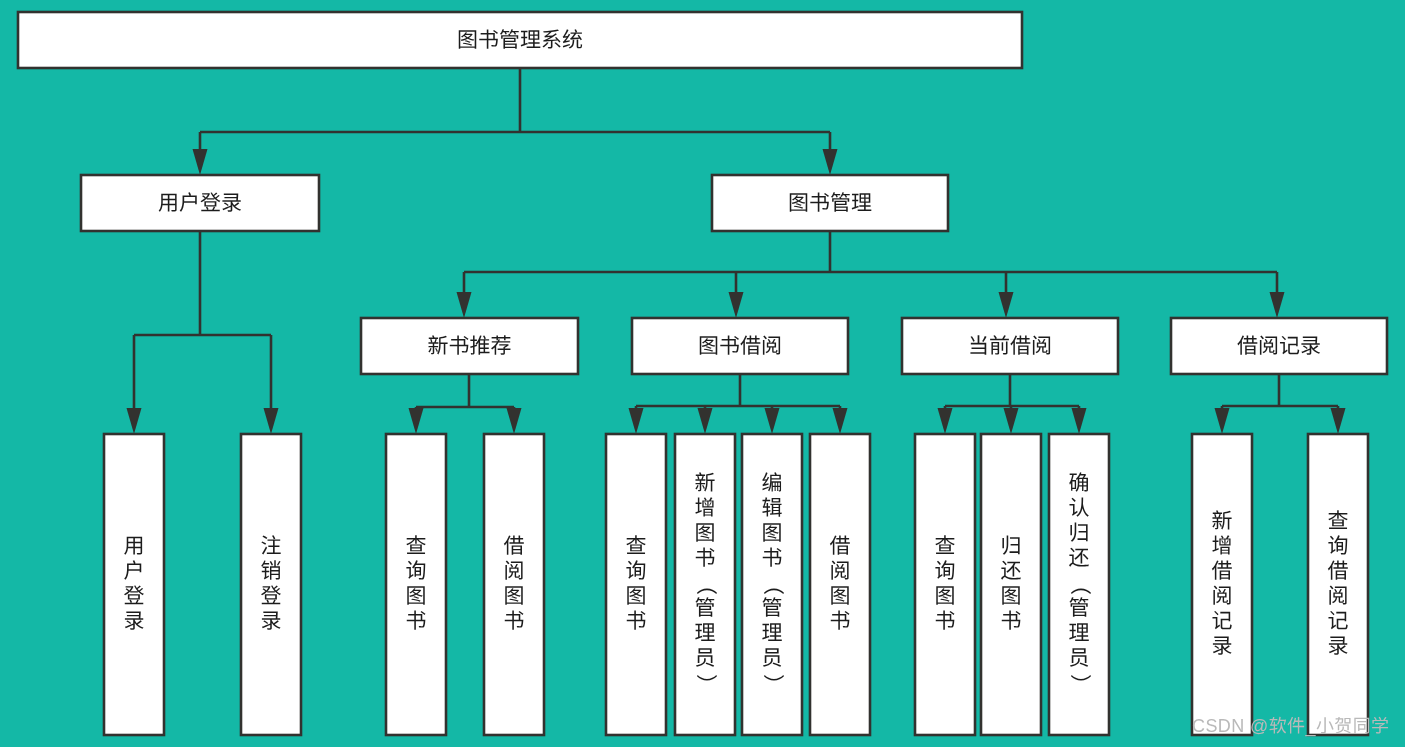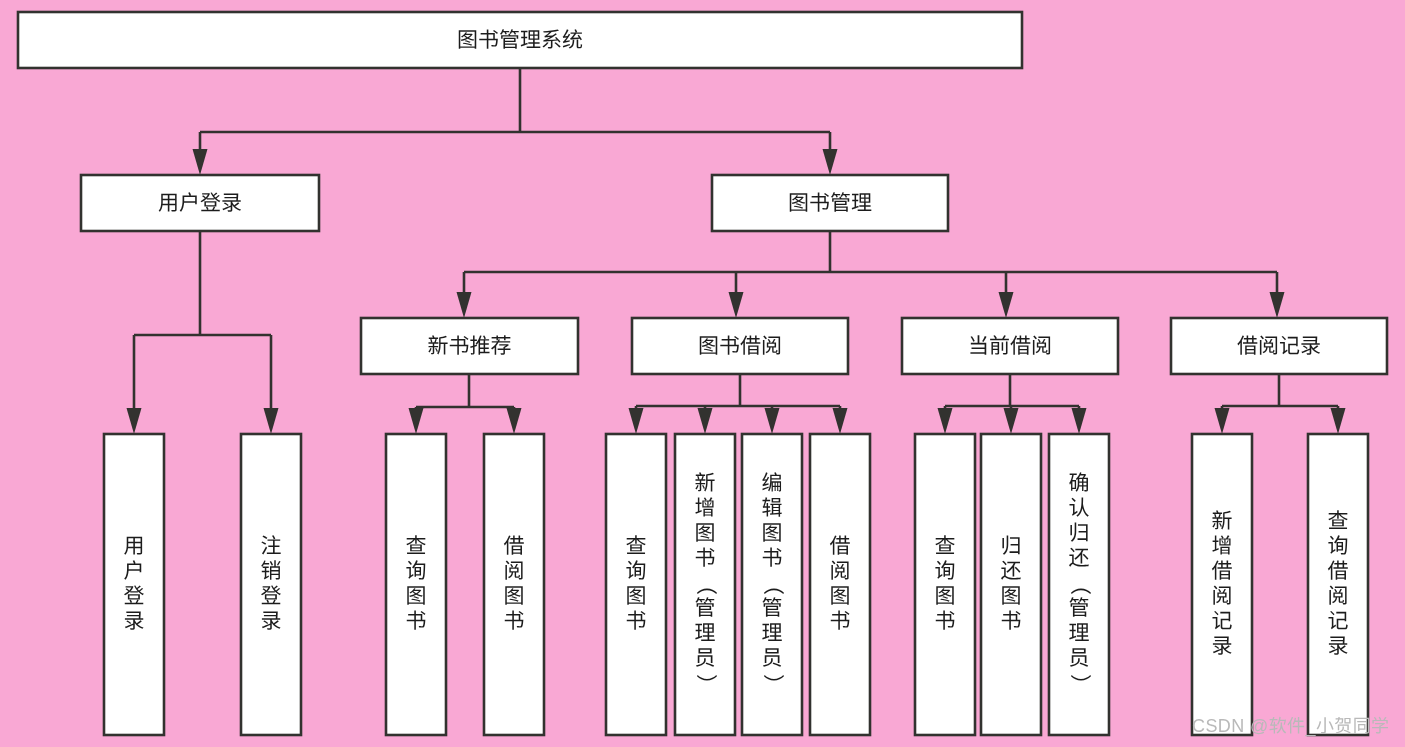--- a/index.html
+++ b/index.html
@@ -8,21 +8,21 @@
     padding: 0;
     background: #ffffff;
   }
   body {
     font-family: "Liberation Sans", "DejaVu Sans", sans-serif;
   }
   #diagram-root {
     position: relative;
     width: 1405px;
     height: 747px;
-    background: #f9a8d4;
+    background: #14b8a6;
     overflow: hidden;
   }
   svg#flowchart {
     position: absolute;
     top: 0;
     left: 0;
     width: 1405px;
     height: 747px;
     display: block;
   }

